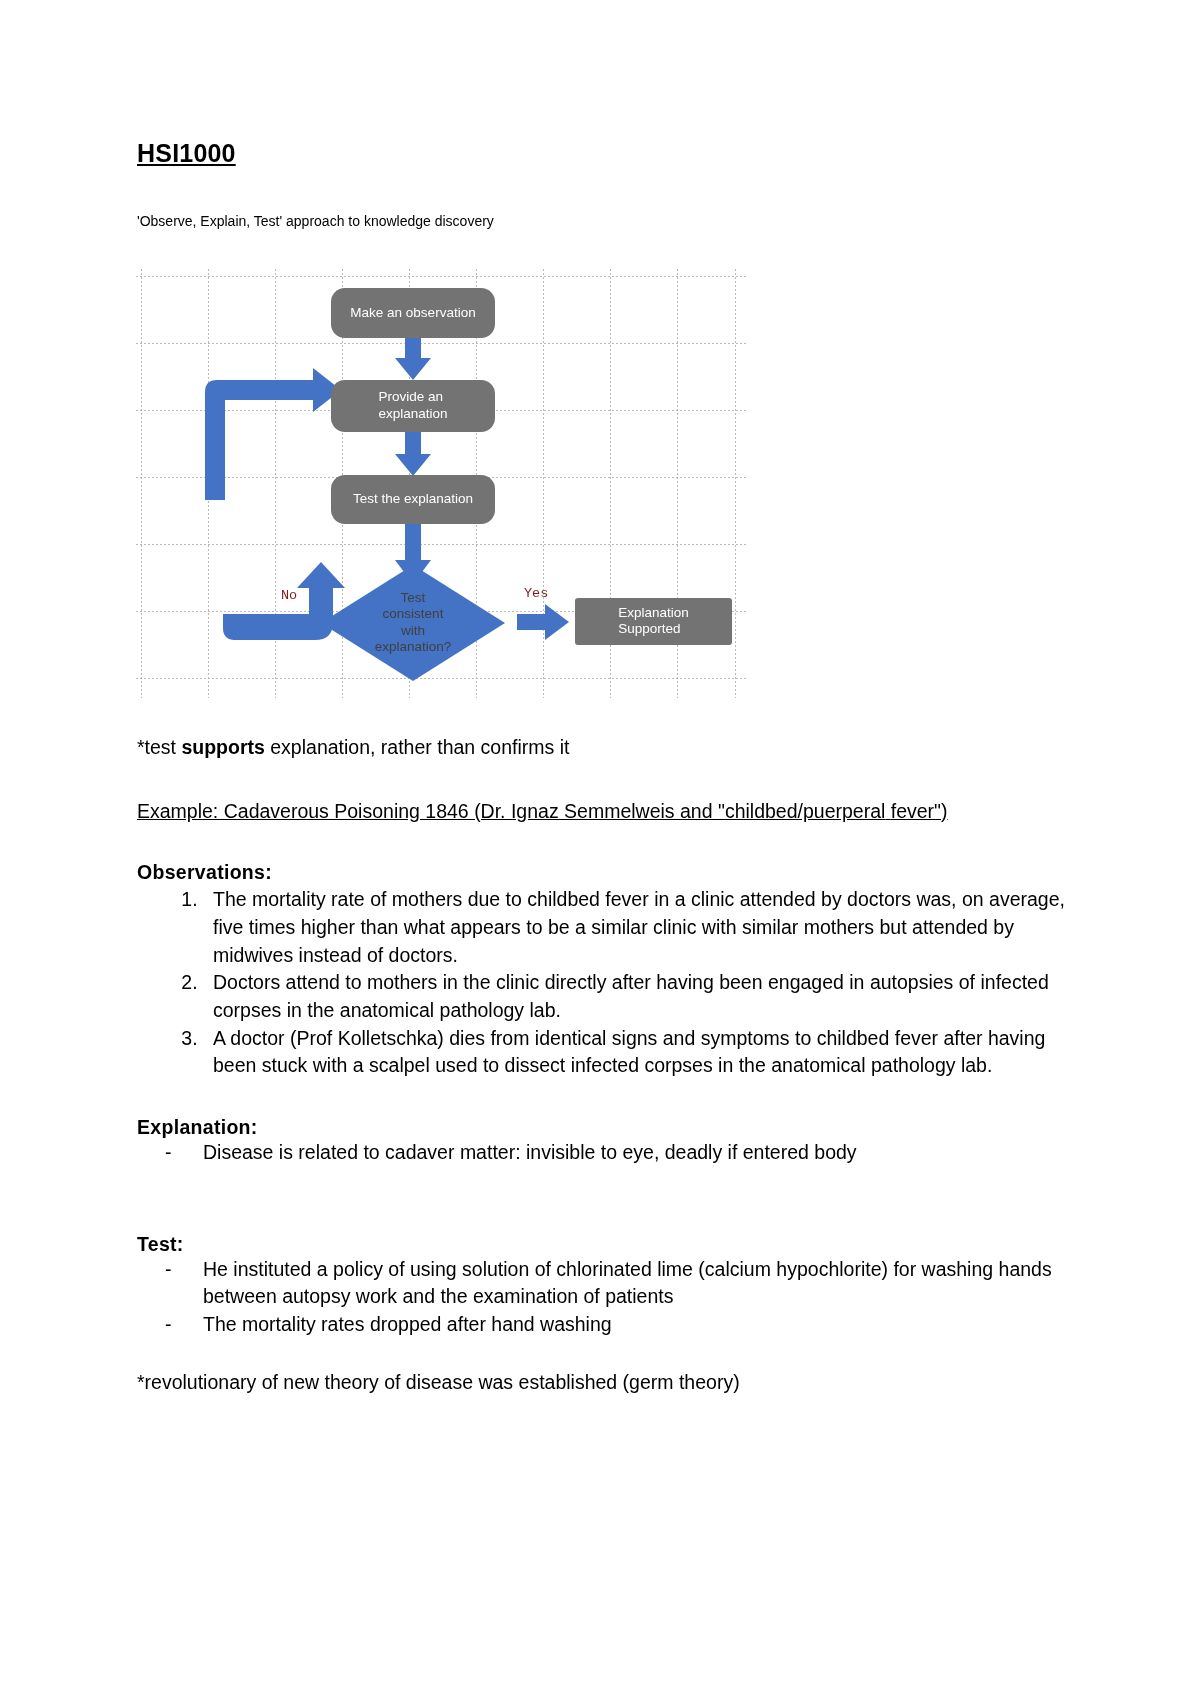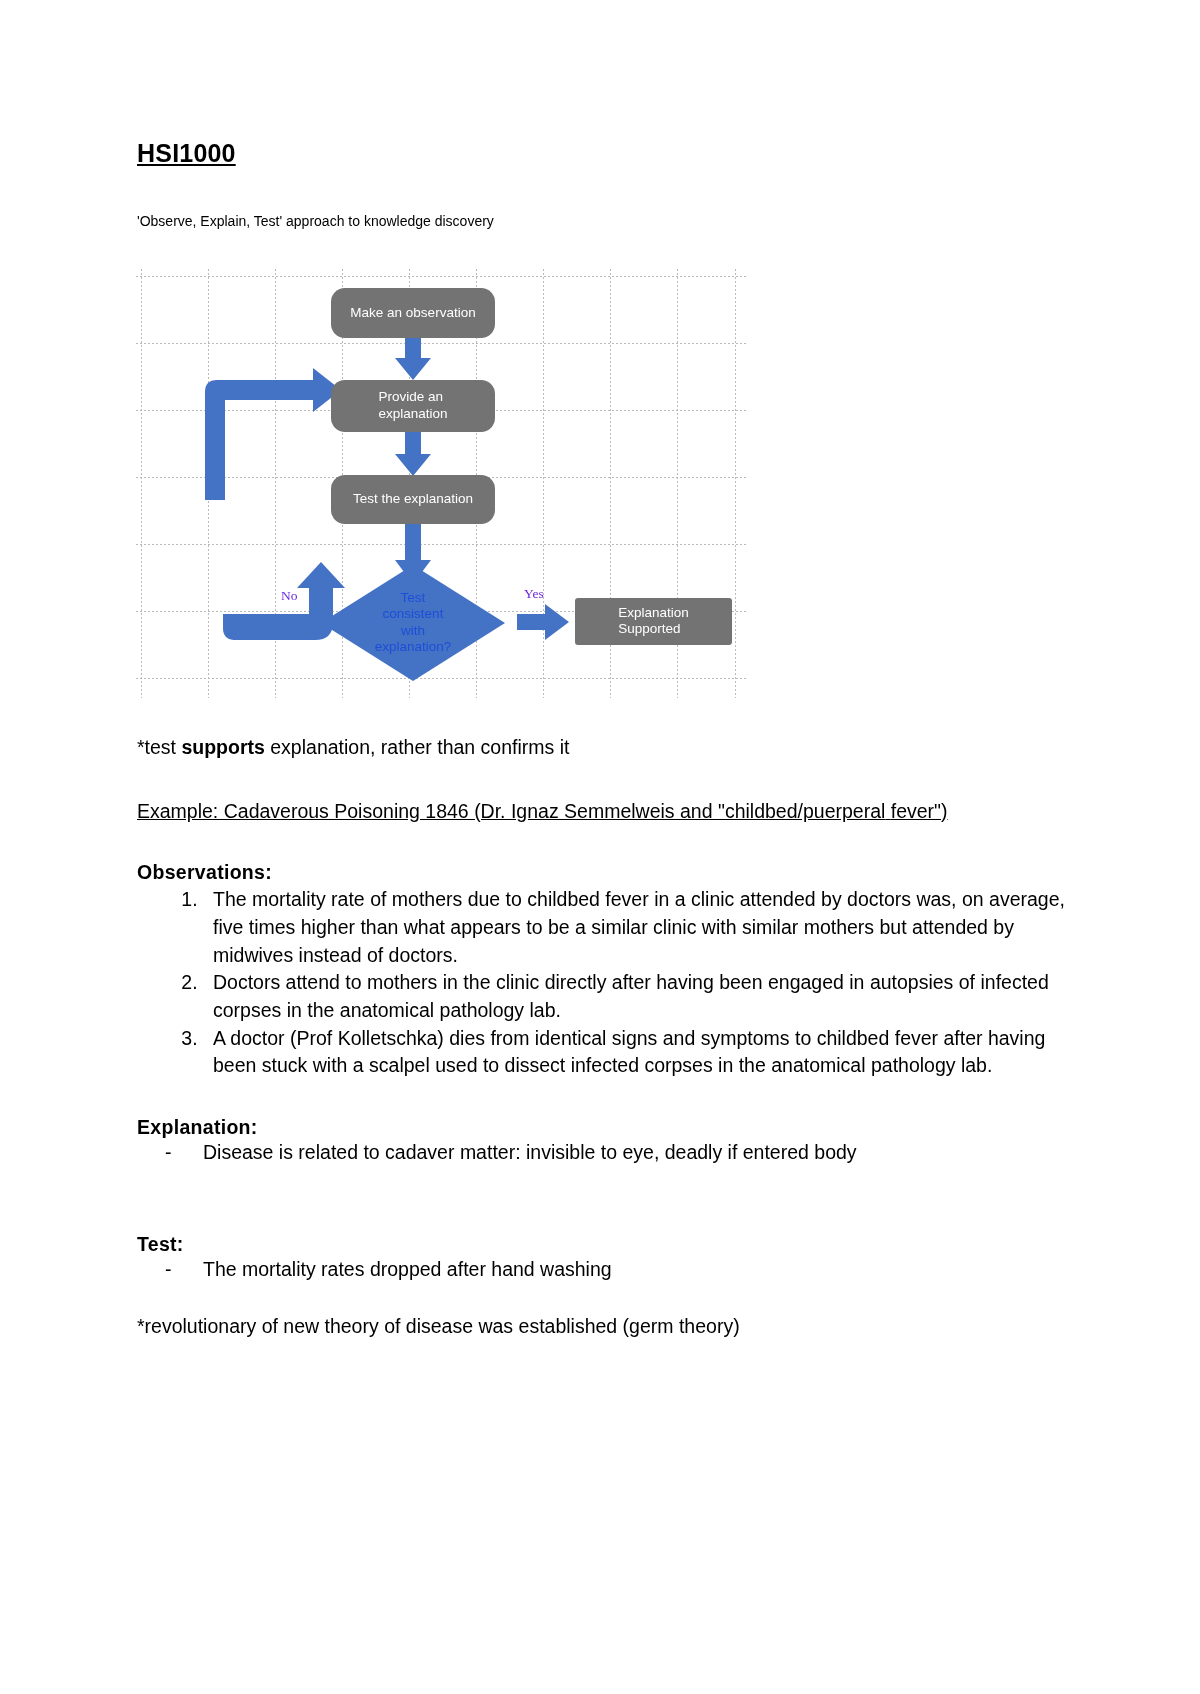--- a/index.html
+++ b/index.html
@@ -101,30 +101,30 @@
     clip-path: polygon(50% 0%, 100% 50%, 50% 100%, 0% 50%);
   }
   .diamond-label {
     position: absolute;
     left: 0; top: 0;
     width: 100%; height: 100%;
     display: flex;
     flex-direction: column;
     align-items: center;
     justify-content: center;
-    color: #1d4ed8;
+    color: #404040;
     font-size: 13.5px;
     line-height: 1.22;
     text-align: left;
   }
   .edge-label {
     position: absolute;
     font-size: 13.5px;
-    color: #6d28d9;
-    font-family: Liberation Serif, serif;
+    color: #7f1d1d;
+    font-family: Liberation Mono, monospace;
   }
   .arrow-svg {
     position: absolute;
     left: 0; top: 0;
     width: 612px;
     height: 430px;
     overflow: visible;
   }
 
   
@@ -300,19 +300,20 @@
 
     <div class="section-head">Explanation:</div>
     <ul class="dash-list">
       <li>Disease is related to cadaver matter: invisible to eye, deadly if entered body</li>
     </ul>
 
     <div class="spacer-lg"></div>
 
     <div class="section-head">Test:</div>
     <ul class="dash-list">
+      <li>He instituted a policy of using solution of chlorinated lime (calcium hypochlorite) for washing hands between autopsy work and the examination of patients</li>
       <li>The mortality rates dropped after hand washing</li>
     </ul>
 
     <div class="para tight">*revolutionary of new theory of disease was established (germ theory)</div>
 
   </div>
 </div>
 
 </body></html>

